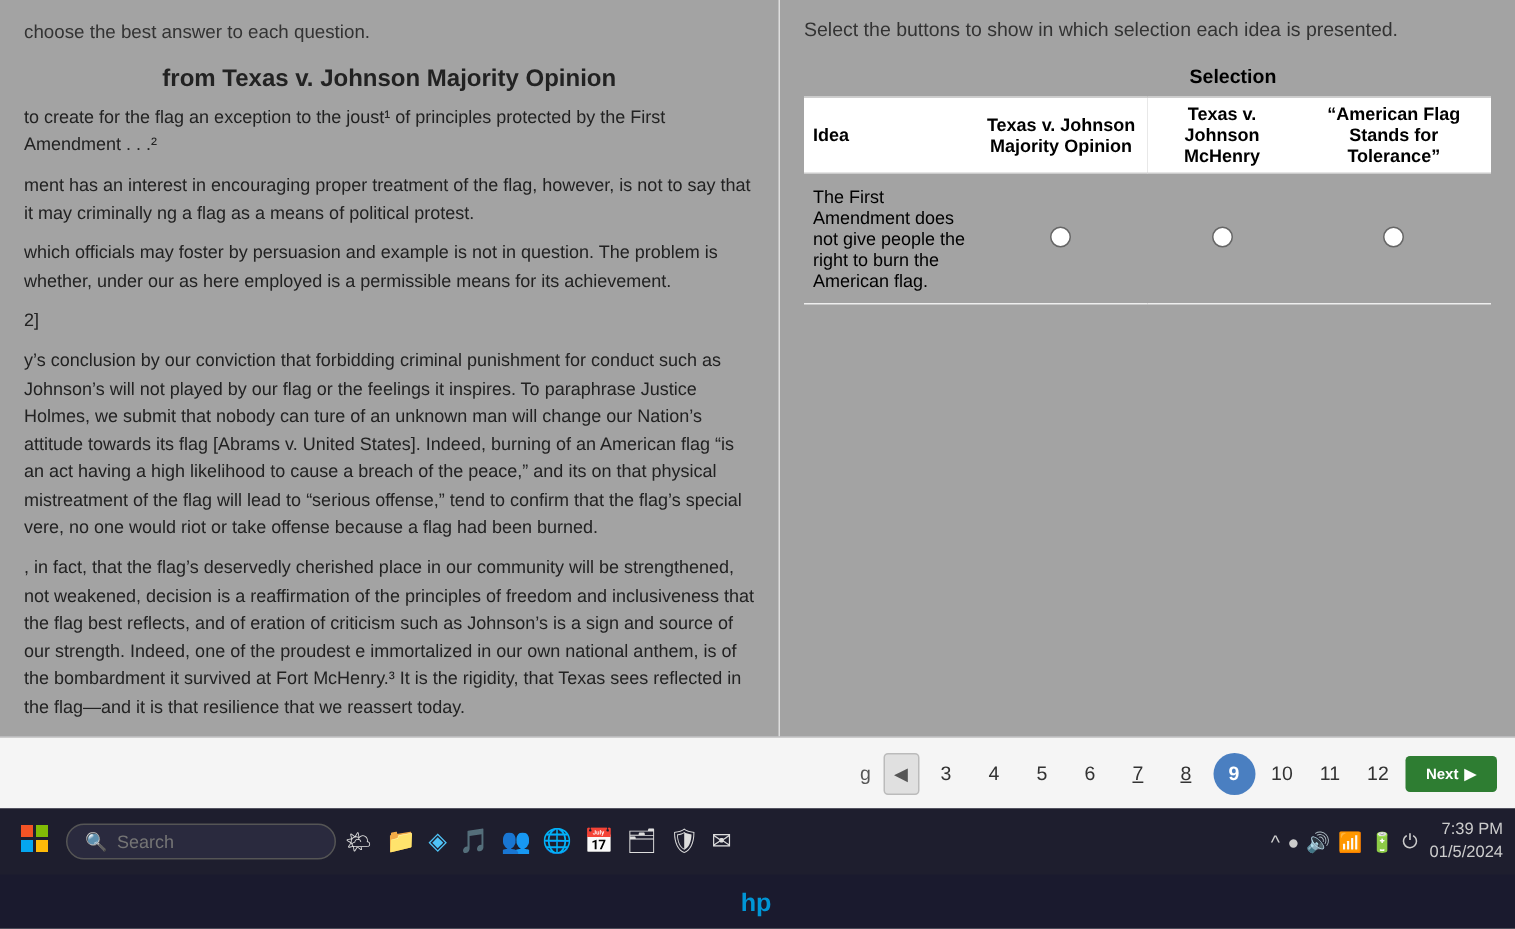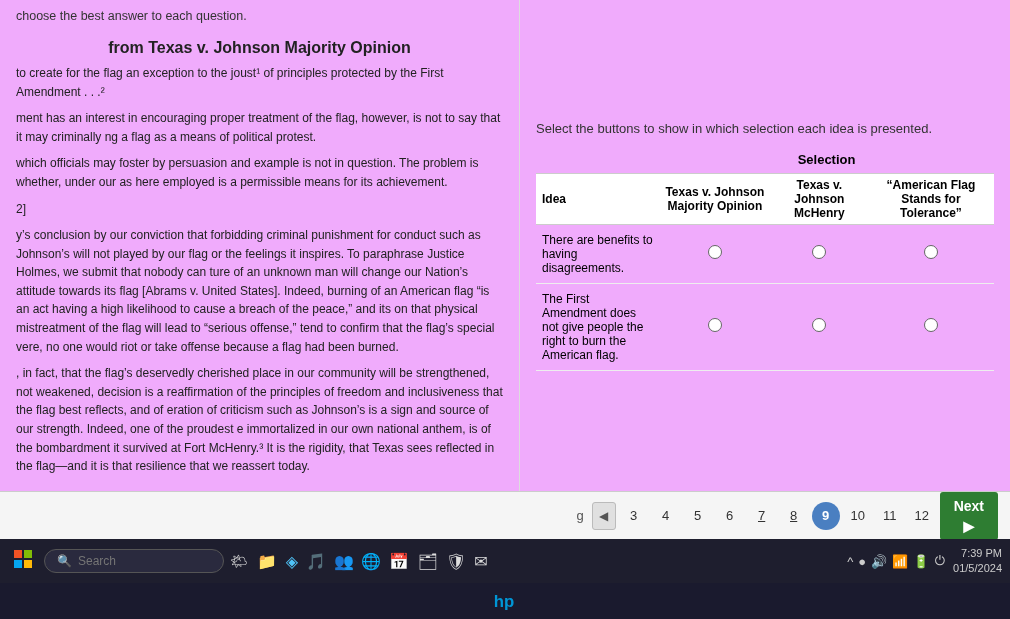--- a/index.html
+++ b/index.html
@@ -8,23 +8,22 @@
       background: #1a1a2e;
       width: 1010px;
       height: 619px;
       overflow: hidden;
       display: flex;
       flex-direction: column;
     }
     .main-content {
       display: flex;
       flex: 1;
-      background: #f0abfc;
+      background: #a3a3a3;
       overflow: hidden;
-      align-items: center;
     }
     
     .left-panel {
       width: 520px;
       padding: 12px 16px;
       overflow-y: auto;
       border-right: 1px solid #ddd;
       font-size: 13px;
       color: #222;
       line-height: 1.5;
@@ -160,27 +159,26 @@
     .page-num.underlined {
       text-decoration: underline;
       color: #333;
     }
     .next-btn {
       background: #2e7d32;
       color: #fff;
       border: none;
       padding: 6px 14px;
       border-radius: 3px;
-      font-size: 14px;
-      font-weight: bold;
-      cursor: pointer;
-      display: flex;
-      align-items: center;
+      font-size: 10px;
+      font-weight: bold;
+      cursor: pointer;
+      display: flex;
+      align-items: flex-end;
       gap: 4px;
-      flex-direction: column;
     }
     
     .taskbar {
       background: #1e1e2e;
       height: 44px;
       display: flex;
       align-items: center;
       padding: 0 8px;
       gap: 6px;
       position: relative;
@@ -290,26 +288,20 @@
           <th colspan="3" class="header-selection">Selection</th>
         </tr>
         <tr class="header-row">
           <th class="idea-col col-header-text">Idea</th>
           <th class="col-header-text">Texas v. Johnson Majority Opinion</th>
           <th class="col-header-text">Texas v. Johnson McHenry</th>
           <th class="col-header-text">“American Flag Stands for Tolerance”</th>
         </tr>
       </thead>
       <tbody id="table-body">
-      <tr>
-            <td class="idea-cell">There are benefits to having disagreements.</td>
-            <td class="radio-cell"><span class="radio-btn"></span></td>
-            <td class="radio-cell"><span class="radio-btn"></span></td>
-            <td class="radio-cell"><span class="radio-btn"></span></td>
-          </tr>
           <tr>
             <td class="idea-cell">The First Amendment does not give people the right to burn the American flag.</td>
             <td class="radio-cell"><span class="radio-btn"></span></td>
             <td class="radio-cell"><span class="radio-btn"></span></td>
             <td class="radio-cell"><span class="radio-btn"></span></td>
           </tr>
         </tbody>
     </table>
   </div>
 </div>

